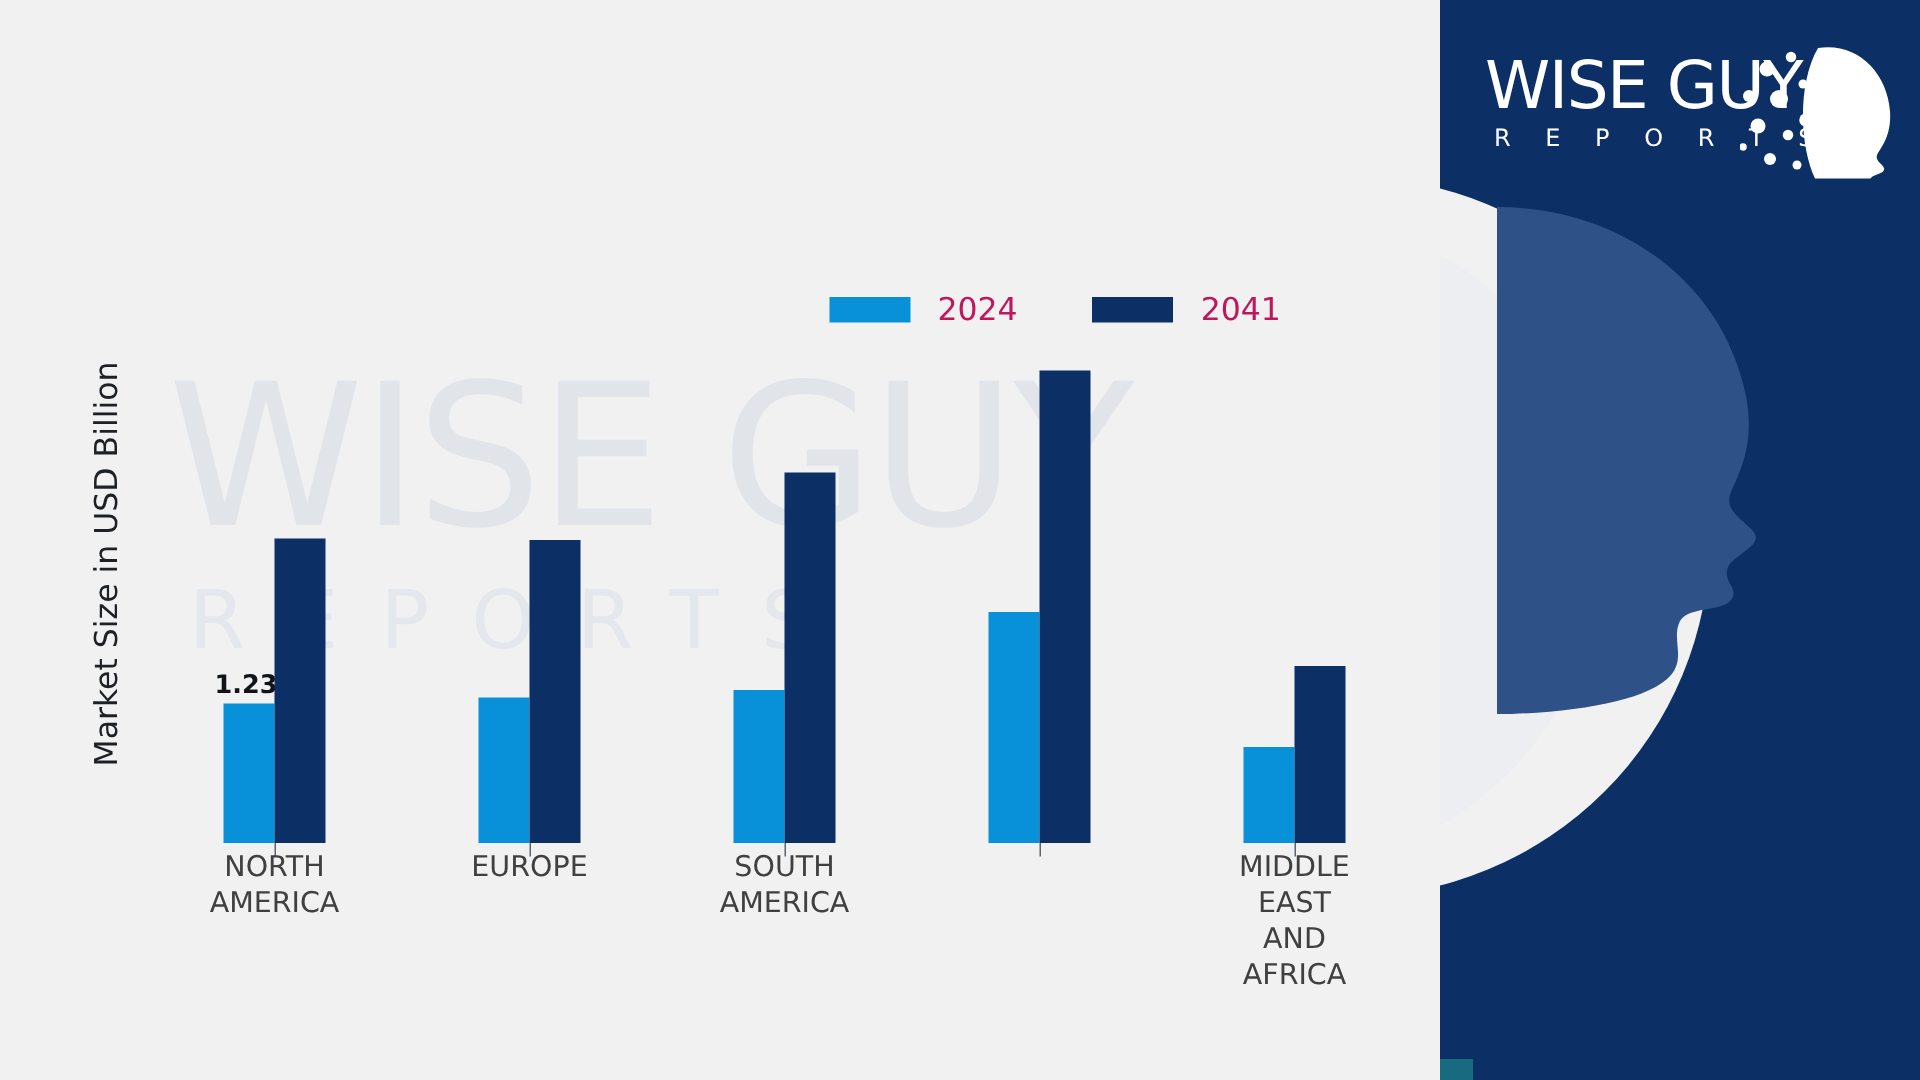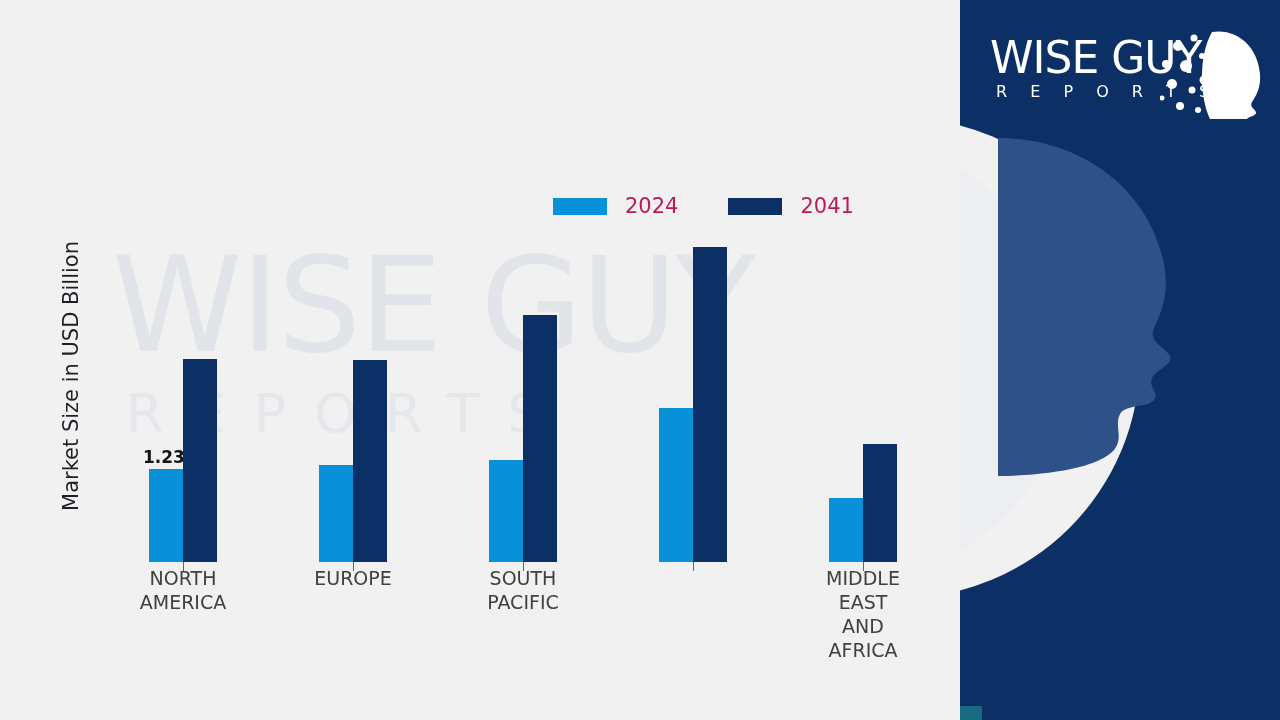--- a/index.html
+++ b/index.html
@@ -94,21 +94,21 @@
         <div class="cat-label" style="left: 93px; width: 180px;">NORTH
 AMERICA</div>
         <div class="bar bar-2024" style="left: 319px; width: 34px; height: 97px; bottom: 158px;"></div>
         <div class="bar bar-2032" style="left: 353px; width: 34px; height: 202px; bottom: 158px;"></div>
         <div class="tick" style="left: 353px;"></div>
         <div class="cat-label" style="left: 263px; width: 180px;">EUROPE</div>
         <div class="bar bar-2024" style="left: 489px; width: 34px; height: 102px; bottom: 158px;"></div>
         <div class="bar bar-2032" style="left: 523px; width: 34px; height: 247px; bottom: 158px;"></div>
         <div class="tick" style="left: 523px;"></div>
         <div class="cat-label" style="left: 433px; width: 180px;">SOUTH
-PACIFIC</div>
+AMERICA</div>
         <div class="bar bar-2024" style="left: 659px; width: 34px; height: 154px; bottom: 158px;"></div>
         <div class="bar bar-2032" style="left: 693px; width: 34px; height: 315px; bottom: 158px;"></div>
         <div class="tick" style="left: 693px;"></div>
         <div class="bar bar-2024" style="left: 829px; width: 34px; height: 64px; bottom: 158px;"></div>
         <div class="bar bar-2032" style="left: 863px; width: 34px; height: 118px; bottom: 158px;"></div>
         <div class="tick" style="left: 863px;"></div>
         <div class="cat-label" style="left: 773px; width: 180px;">MIDDLE
 EAST
 AND
 AFRICA</div>

